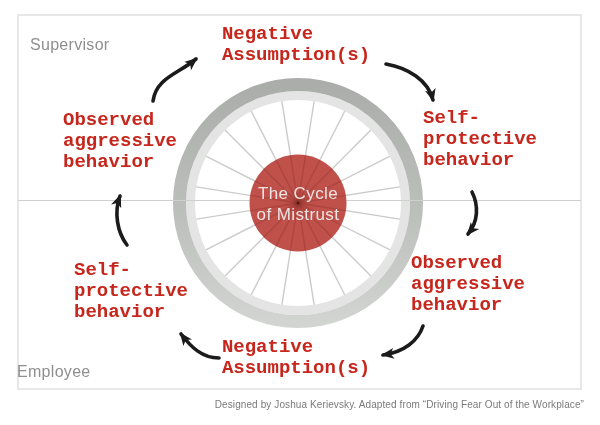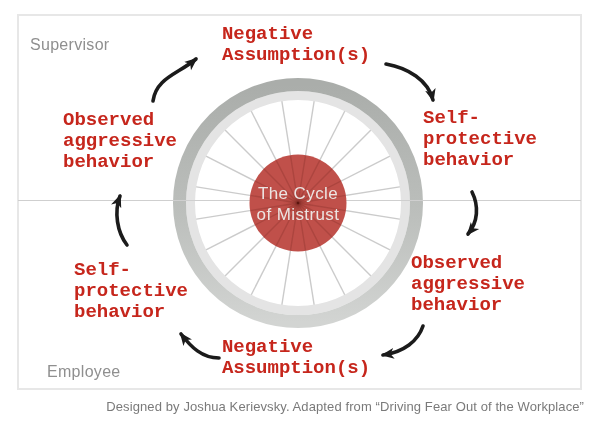--- a/index.html
+++ b/index.html
@@ -10,40 +10,40 @@
   .frame{
     position:absolute;left:17px;top:14px;width:561px;height:372px;
     border:2px solid var(--frame-gray,#e7e7e7);
   }
   svg.overlay{position:absolute;left:0;top:0;}
   .corner-label{
     position:absolute;font-size:16px;color:var(--corner-label-gray,#8f8f8f);
     letter-spacing:0.3px;
   }
   .corner-label.sup{left:30px;top:36px;}
-  .corner-label.emp{left:47px;top:363px;}
+  .corner-label.emp{left:17px;top:363px;}
   .cycle-label{
     position:absolute;transform:translate(-50%,-50%);
     font-family:"Liberation Mono","DejaVu Sans Mono",monospace;
     font-weight:bold;font-size:19px;line-height:21px;
     color:var(--label-red,#c6261c);white-space:pre-line;
   }
   .pos-top{left:296px;top:45px;}
   .pos-right-top{left:480px;top:139px;}
   .pos-right-bottom{left:468px;top:284px;}
   .pos-bottom{left:296px;top:358px;}
   .pos-left-bottom{left:131px;top:291px;}
   .pos-left-top{left:120px;top:141px;}
   .hub-text{
     position:absolute;left:298px;top:204px;transform:translate(-50%,-50%);
     font-size:17px;line-height:21px;color:var(--hub-text,#ece4e2);
     text-align:center;white-space:pre-line;letter-spacing:0.4px;
   }
   .credit{
-    position:absolute;right:16px;top:399px;font-size:13px;
+    position:absolute;right:16px;top:399px;font-size:10px;
     color:var(--credit-gray,#7a7a7a);letter-spacing:0.1px;margin-left:29px;
   }
 </style>
 </head>
 <body>
 
 <div class="stage">
 
   <div class="frame"></div>
 

